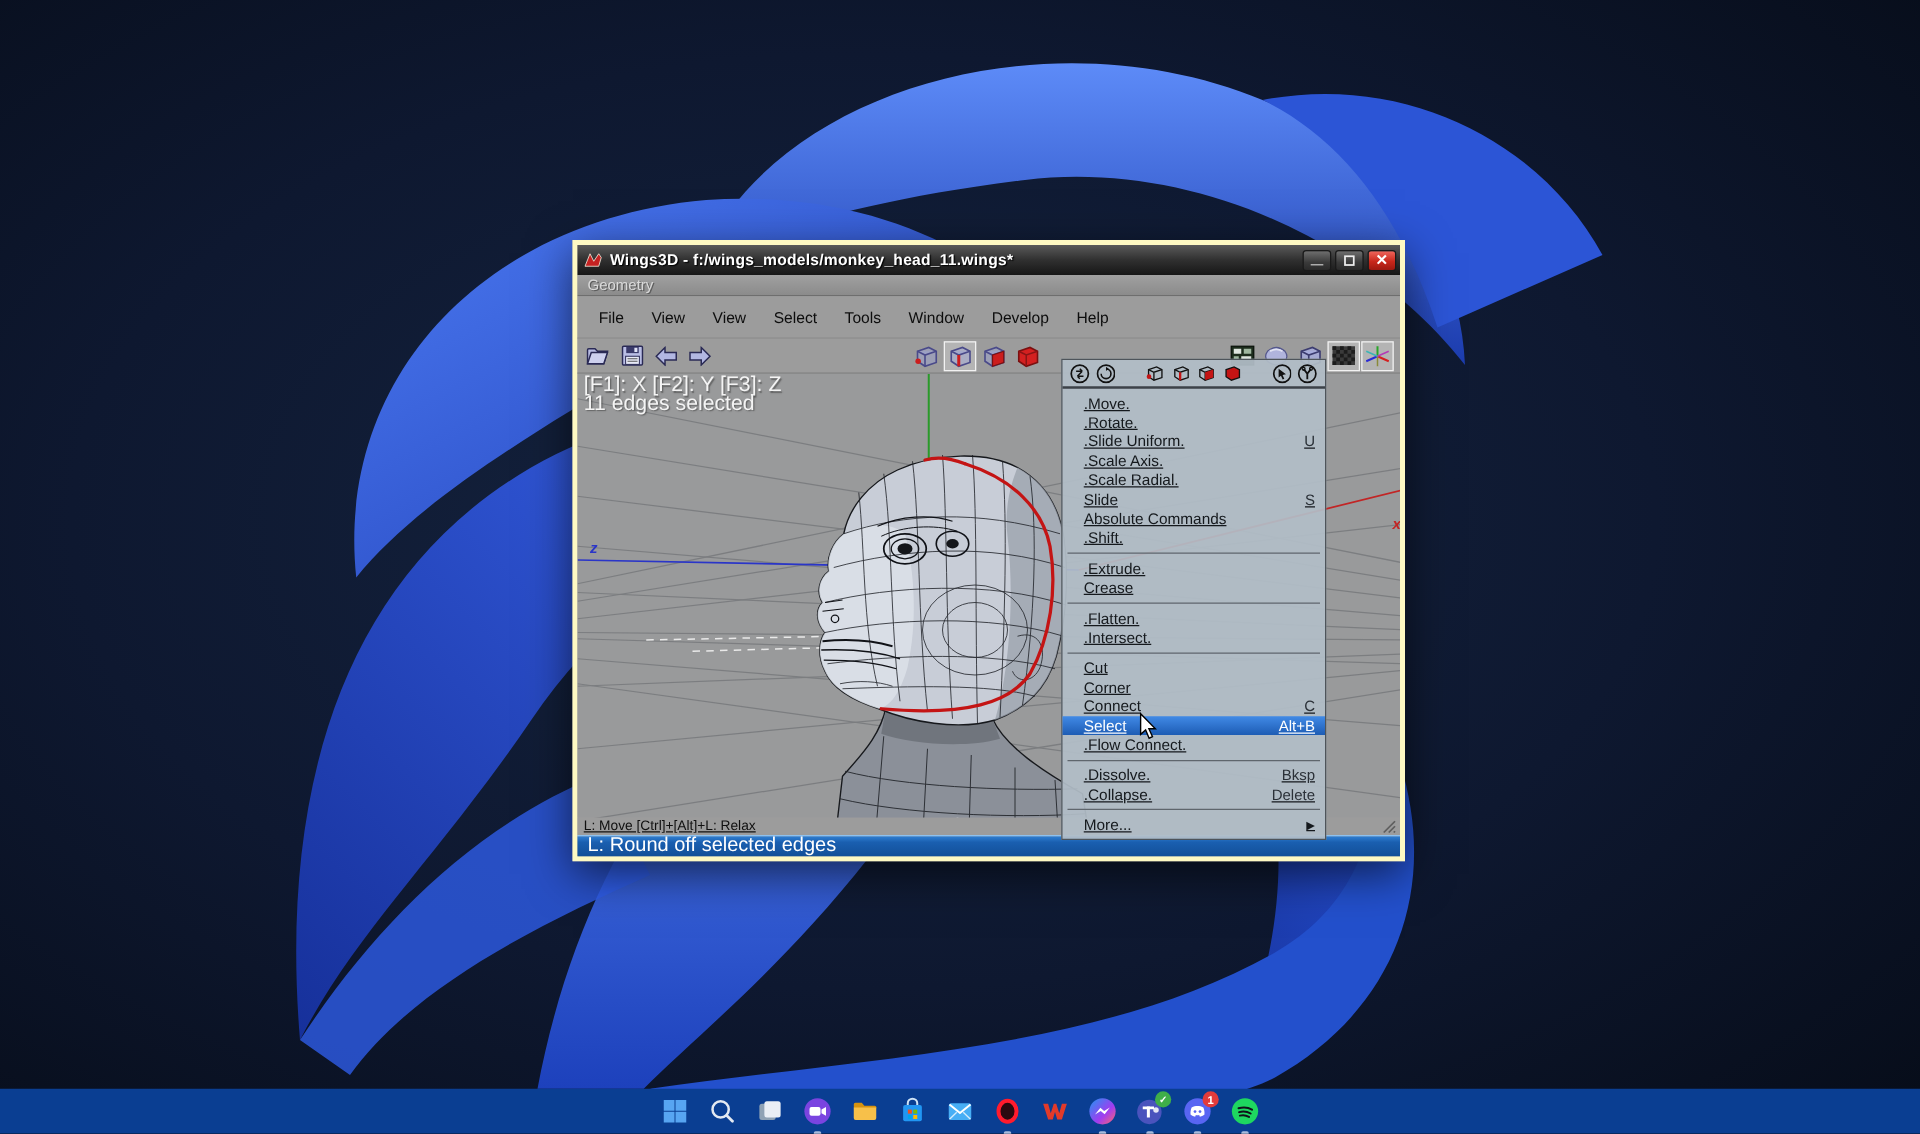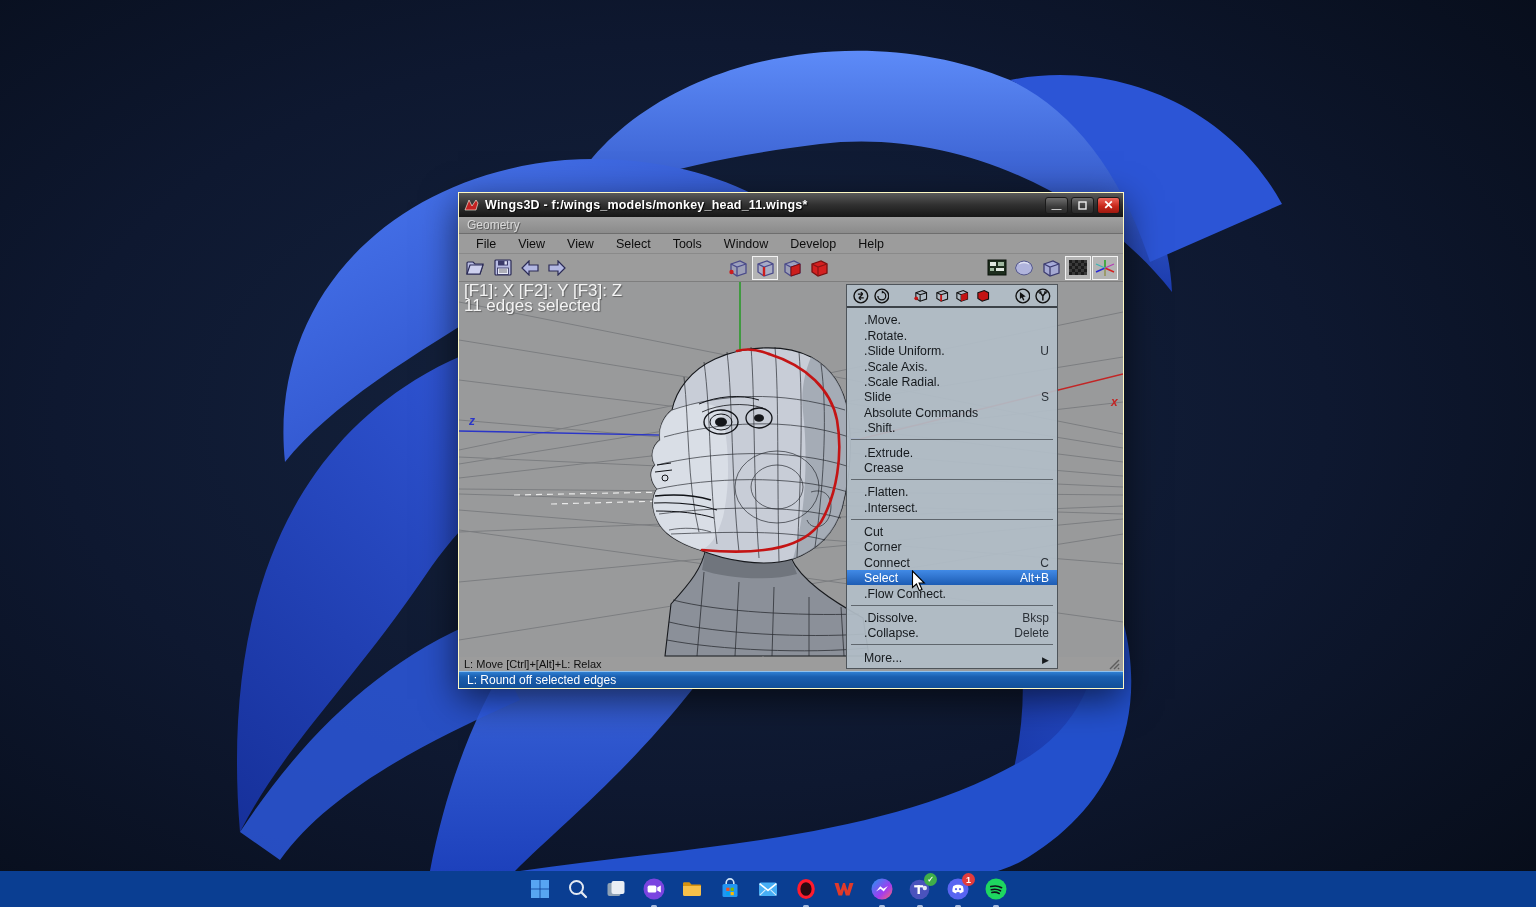--- a/index.html
+++ b/index.html
@@ -5,39 +5,39 @@
   * { margin:0; padding:0; box-sizing:border-box; }
   html,body { width:1536px; height:907px; overflow:hidden; background:#0b1322;
               font-family:"Liberation Sans", sans-serif; }
   .screen { position:relative; width:1536px; height:907px; overflow:hidden; }
 
   
   .wallpaper { position:absolute; inset:0; }
 
   
   .w3d-window { position:absolute; left:458px; top:192px; width:666px; height:497px;
-    background:#9c9c9c; border:1px solid #fef9c3; box-shadow:0 10px 34px rgba(0,0,0,.6);
+    background:#9c9c9c; border:4px solid #fef9c3; box-shadow:0 10px 34px rgba(0,0,0,.6);
     display:flex; flex-direction:column; }
 
   .titlebar { height:24px; background:linear-gradient(180deg,#5a5a5a 0%,#303030 50%,#161616 100%);
     display:flex; align-items:center; padding:0 3px 0 5px; color:#fff; flex:0 0 auto; }
   .titlebar .app-icon { width:16px; height:14px; margin-right:5px; flex:0 0 auto; }
   .titlebar .title-text { font-size:12.5px; font-weight:bold; letter-spacing:.2px;
     text-shadow:1px 1px 1px #000; white-space:nowrap; overflow:hidden; flex:1; }
   .win-btn { width:23px; height:17px; margin-left:3px; border-radius:3px; border:1px solid #1a1a1a;
     display:flex; align-items:center; justify-content:center; font-size:10px; color:#eee;
     background:linear-gradient(180deg,#6e6e6e,#3a3a3a 60%,#2a2a2a); cursor:default; }
   .win-btn.close { background:linear-gradient(180deg,#f0665c,#c8271b 55%,#9e1910); font-weight:bold; font-size:12px; color:#fff; }
   .win-btn.min span { margin-top:7px; }
 
   .geometry-bar { height:17px; background:linear-gradient(180deg,#a0a0a0,#8b8b8b);
     border-bottom:1px solid #6e6e6e; color:#d9d9d9; font-size:12px;
     text-shadow:1px 1px 0 #5c5c5c; padding:0 0 0 8px; line-height:16px; flex:0 0 auto; }
 
-  .menubar { height:20px; background:#9c9c9c; border-bottom:1px solid #8a8a8a;
+  .menubar { height:34px; background:#9c9c9c; border-bottom:1px solid #8a8a8a;
     display:flex; align-items:center; padding-left:6px; flex:0 0 auto; }
   .menu-item { font-size:12.5px; color:#0d0d0d; padding:0 11px; line-height:20px; cursor:default; }
 
   .toolbar { height:28px; background:#9c9c9c; border-bottom:1px solid #7e7e7e;
     display:flex; align-items:center; padding:0 4px; flex:0 0 auto; }
   .tbtn { width:26px; height:24px; display:flex; align-items:center; justify-content:center;
     border:1px solid transparent; margin-right:1px; }
   .tbtn.sel { border:1px solid #f2f2f2; background:#b4b4b4; }
   .tb-group-mid { margin-left:154px; display:flex; }
   .tb-group-right { margin-left:auto; display:flex; }
@@ -48,35 +48,35 @@
     line-height:15px; text-shadow:1px 1px 1px rgba(60,60,60,.6); pointer-events:none; }
 
   
   .ctx-menu { position:absolute; left:387px; top:91px; width:212px; height:385px;
     background:rgba(177,189,199,.93); border:1px solid #4e545a; z-index:5;
     display:flex; flex-direction:column; }
   .ctx-header { height:23px; border-bottom:2px solid #3c4248; display:flex; align-items:center;
     padding:0 6px; gap:5px; }
   .ctx-header .hgap { width:14px; }
   .ctx-body { flex:1; padding-top:4px; }
-  .ctx-row { height:15.4px; display:flex; align-items:flex-end; font-size:12.3px; color:#15191d;
-    padding:0 8px 0 17px; cursor:default; }
+  .ctx-row { height:15.4px; display:flex; align-items:center; font-size:12.3px; color:#15191d;
+    padding:0 8px 0 17px; cursor:default;text-decoration:underline; }
   .ctx-row .lab { flex:1; white-space:nowrap; }
   .ctx-row .sc { font-size:12px; color:#2b3138; }
   .ctx-row.hl { background:linear-gradient(180deg,#418ae6,#1d5cb4); color:#fff; }
   .ctx-row.hl .sc { color:#fff; }
   .ctx-sep { border-top:1px solid #5f666d; margin:4px 4px 4px 4px; }
   .ctx-row .sub-arrow { font-size:9px; color:#15191d; }
 
   
   .statusbar { height:14px; background:#9c9c9c; display:flex; align-items:center;
-    font-size:11px; color:#101010; padding:0 3px 0 5px; flex:0 0 auto; }
+    font-size:11px; color:#101010; padding:0 3px 0 5px; flex:0 0 auto;text-decoration:underline; }
   .statusbar .grip { margin-left:auto; }
   .infobar { height:17px; background:linear-gradient(180deg,#2f7fd2 0%,#1a5fb0 30%,#124f98 100%);
-    border-top:1px solid #8fc1ee; color:#fff; font-size:12px; line-height:16px;
+    border-top:1px solid #8fc1ee; color:#fff; font-size:16px; line-height:16px;
     padding-left:8px; flex:0 0 auto; }
 
   
   .taskbar { position:absolute; left:0; bottom:0; width:1536px; height:36px; background:#0a3e92;
     display:flex; align-items:center; justify-content:center; z-index:20; }
   .tb-icons { display:flex; align-items:center; gap:14px; }
   .tb-ic { position:relative; width:24px; height:24px; cursor:pointer; }
   .tb-ic svg { display:block; }
   .run-dot { position:absolute; left:50%; transform:translateX(-50%); bottom:-7px;
     width:6px; height:3px; border-radius:2px; background:rgba(220,230,245,.75); }

